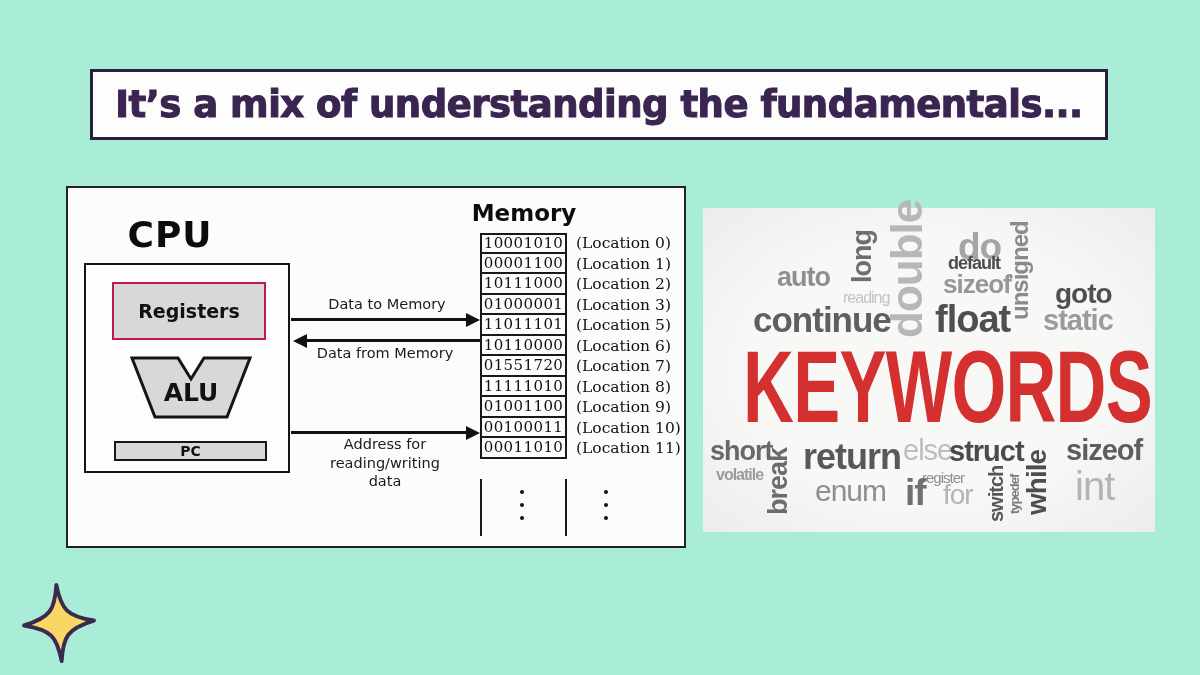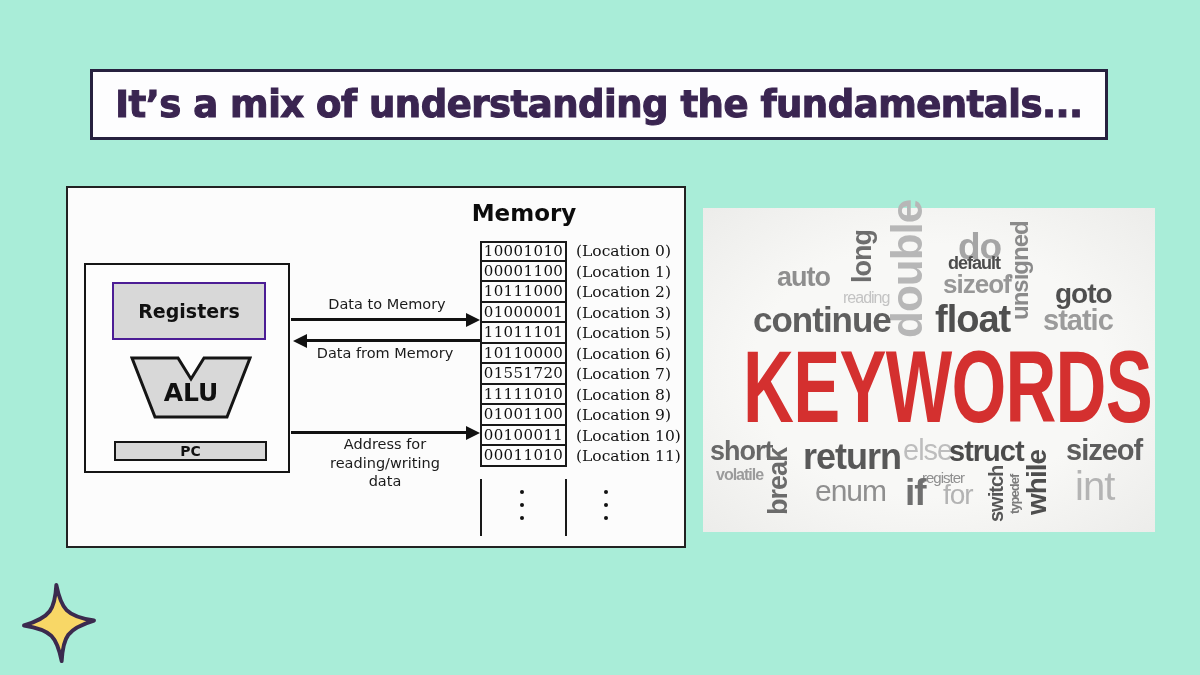--- a/index.html
+++ b/index.html
@@ -19,33 +19,33 @@
     letter-spacing:-0.5px;-webkit-text-stroke:1.1px var(--title-color);white-space:nowrap;}
 
   
   .diagram{position:absolute;left:66px;top:186px;width:620px;height:362px;
     background:#fcfcfc;border:2px solid #222;}
   .cpu-title{position:absolute;left:27px;top:26px;width:150px;text-align:center;
     font-size:36px;font-weight:800;color:#0c0c0c;letter-spacing:1px;}
   .cpu-box{position:absolute;left:16px;top:75px;width:206px;height:210px;
     border:2px solid #151515;background:#fdfdfd;}
   .reg-box{position:absolute;left:26px;top:17px;width:154px;height:58px;
-    background:#d8d8d8;border:2px solid #4c1d95;display:flex;align-items:center;justify-content:center;}
+    background:#d8d8d8;border:2px solid #be185d;display:flex;align-items:center;justify-content:center;}
   .reg-box span{font-size:19px;font-weight:700;color:#111;}
   .alu-wrap{position:absolute;left:44px;top:91px;width:122px;height:64px;}
   .alu-wrap svg{position:absolute;inset:0;}
   .alu-label{position:absolute;left:0;right:0;top:22px;text-align:center;
     font-size:25px;font-weight:800;color:#111;}
   .pc-box{position:absolute;left:28px;top:176px;width:153px;height:20px;
     background:#d8d8d8;border:2px solid #151515;display:flex;align-items:center;justify-content:center;}
   .pc-box span{font-size:14px;font-weight:700;color:#111;line-height:14px;}
 
   .mem-title{position:absolute;left:398px;top:12px;width:116px;text-align:center;
     font-size:23px;font-weight:800;color:#0c0c0c;}
-  .mem-rows{position:absolute;left:412px;top:53px;}
+  .mem-rows{position:absolute;left:412px;top:45px;}
   .mrow{display:flex;height:20.5px;align-items:stretch;}
   .mcell{width:87px;border:2px solid #191919;border-top:none;background:#fdfdfd;
     font-family:"DejaVu Serif",serif;font-size:15px;color:#111;
     display:flex;align-items:center;justify-content:center;letter-spacing:0.4px;}
   .mrow:first-child .mcell{border-top:2px solid #191919;}
   .mloc{padding-left:9px;font-family:"DejaVu Serif",serif;font-size:15.5px;color:#111;
     display:flex;align-items:center;white-space:nowrap;}
   .mem-tail{position:absolute;left:412px;top:291px;width:87px;height:57px;
     border-left:2px solid #191919;border-right:2px solid #191919;}
   .vdots{position:absolute;display:flex;flex-direction:column;gap:9px;}
@@ -75,20 +75,21 @@
 </head>
 <body>
 
 <div class="slide">
 
   <div class="title-box">
     <span>It’s a mix of understanding the fundamentals...</span>
   </div>
 
   <div class="diagram">
+    <div class="cpu-title">CPU</div>
 
     <div class="cpu-box">
       <div class="reg-box">
         <span>Registers</span>
       </div>
       <div class="alu-wrap">
         <svg viewBox="0 0 122 64">
           <polygon points="2,2 48,2 61,23 74,2 120,2 97,61 25,61" fill="#d8d8d8" stroke="#151515" stroke-width="3" stroke-linejoin="miter"></polygon>
         </svg>
         <div class="alu-label">ALU</div>

